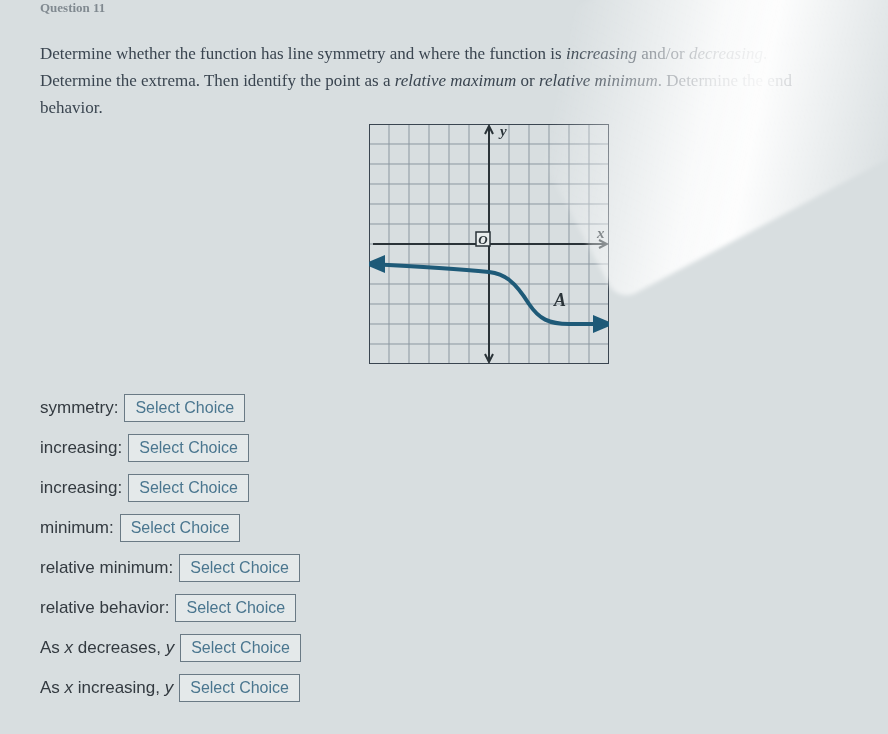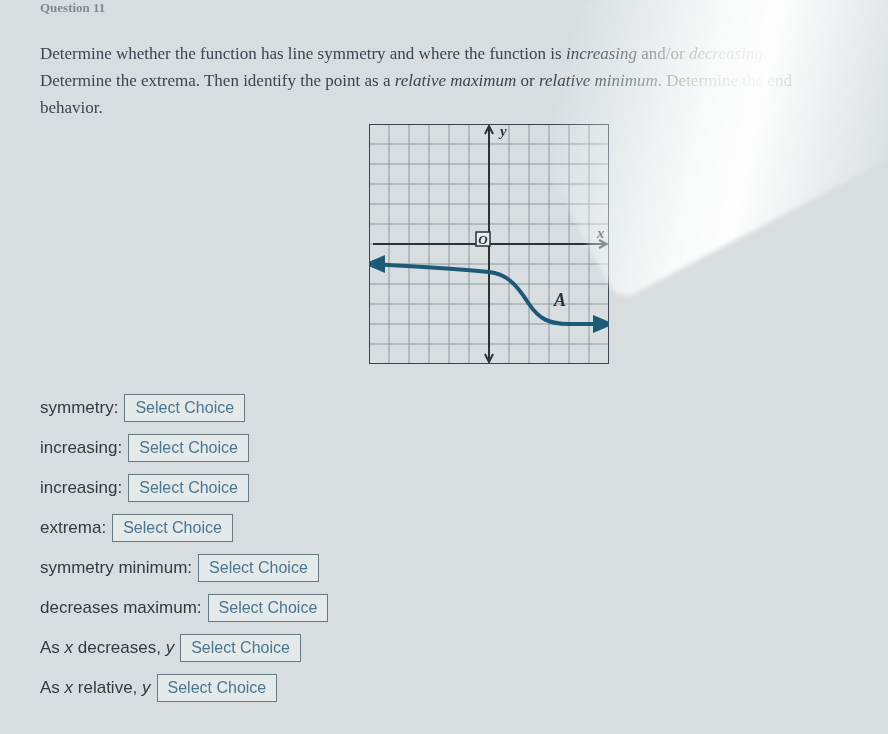--- a/index.html
+++ b/index.html
@@ -165,44 +165,44 @@
       <span class="label">increasing:</span>
       <span class="select-box">Select Choice</span>
     </div>
 
     <div class="row">
       <span class="label">increasing:</span>
       <span class="select-box">Select Choice</span>
     </div>
 
     <div class="row">
-      <span class="label">extrema:</span>
-      <span class="select-box">Select Choice</span>
-    </div>
-
-    <div class="row">
-      <span class="label">symmetry minimum:</span>
-      <span class="select-box">Select Choice</span>
-    </div>
-
-    <div class="row">
-      <span class="label">decreases maximum:</span>
+      <span class="label">minimum:</span>
+      <span class="select-box">Select Choice</span>
+    </div>
+
+    <div class="row">
+      <span class="label">relative minimum:</span>
+      <span class="select-box">Select Choice</span>
+    </div>
+
+    <div class="row">
+      <span class="label">relative behavior:</span>
       <span class="select-box">Select Choice</span>
     </div>
 
     <div class="row">
       <span class="label">
         <span>As </span><span class="xvar">x</span><span> decreases, </span><span class="xvar">y</span>
       </span>
       <span class="select-box">Select Choice</span>
     </div>
 
     <div class="row">
       <span class="label">
-        <span>As </span><span class="xvar">x</span><span> relative, </span><span class="xvar">y</span>
+        <span>As </span><span class="xvar">x</span><span> increasing, </span><span class="xvar">y</span>
       </span>
       <span class="select-box">Select Choice</span>
     </div>
 
   </div>
 </div>
 
 <div class="glare"></div>
 
 </body></html>

